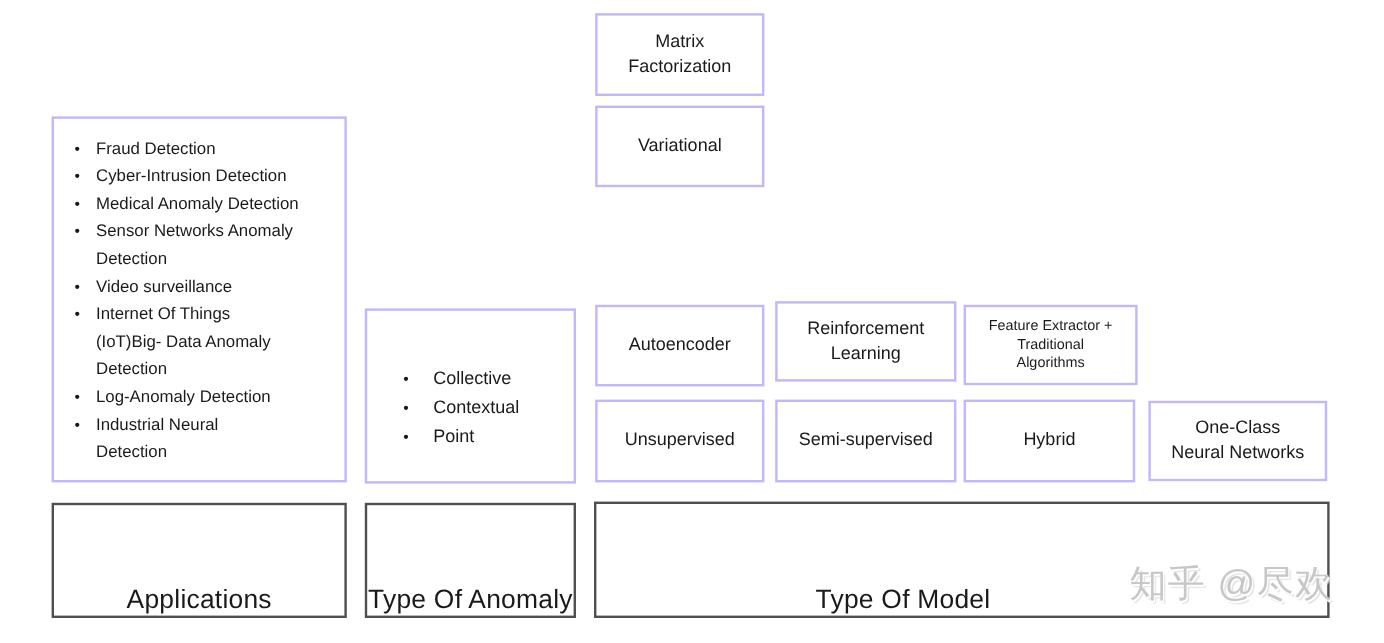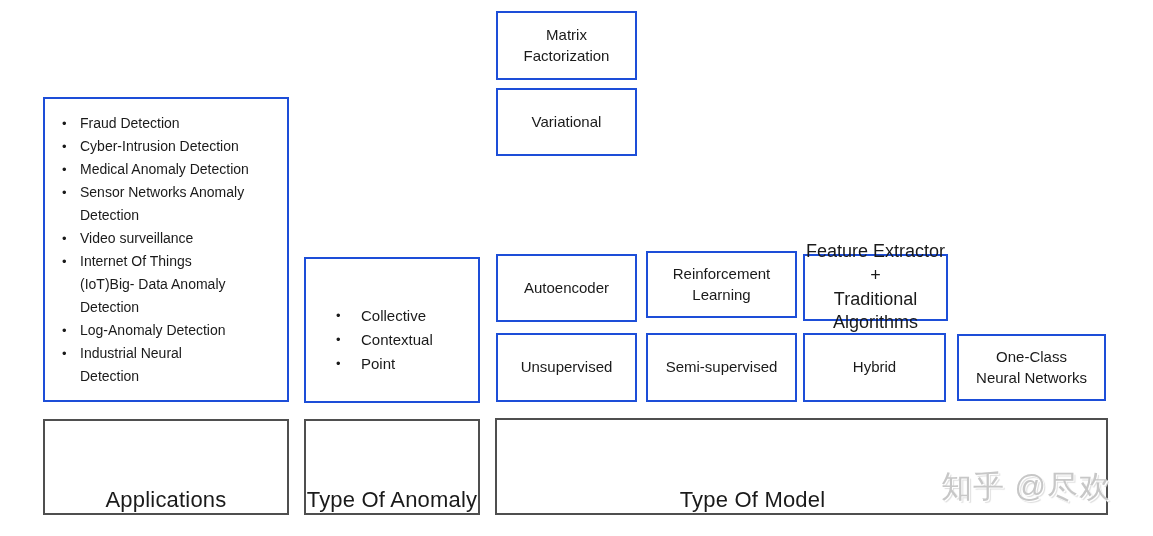--- a/index.html
+++ b/index.html
@@ -10,35 +10,35 @@
     position: relative;
     width: 1153px;
     height: 536px;
     background: #ffffff;
     overflow: hidden;
   }
 
   .box {
     position: absolute;
     background: #ffffff;
-    border: 2px solid #1d4ed8;
+    border: 2px solid #c4b5fd;
   }
 
   
   .label-box {
     display: flex;
     align-items: center;
     justify-content: center;
     text-align: center;
     font-size: 15px;
     line-height: 1.38;
   }
   .label-box .lbl { white-space: pre-line; }
 
-  .small-text { font-size: 18px; line-height: 1.32; }
+  .small-text { font-size: 12px; line-height: 1.32; }
 
   
   .category-box {
     border-color: #4f4f4f;
     display: flex;
     align-items: flex-end;
     justify-content: center;
     text-align: center;
     font-size: 22px;
     letter-spacing: 0.2px;

